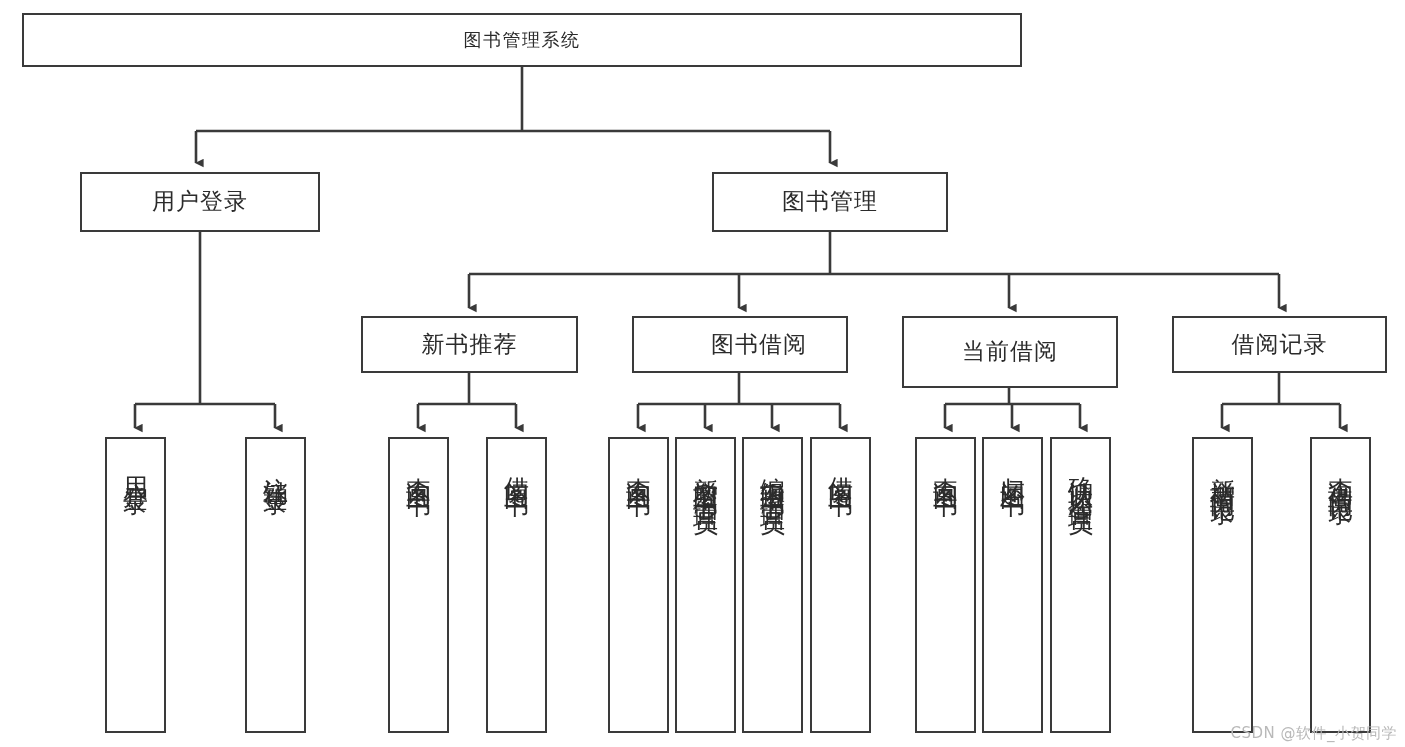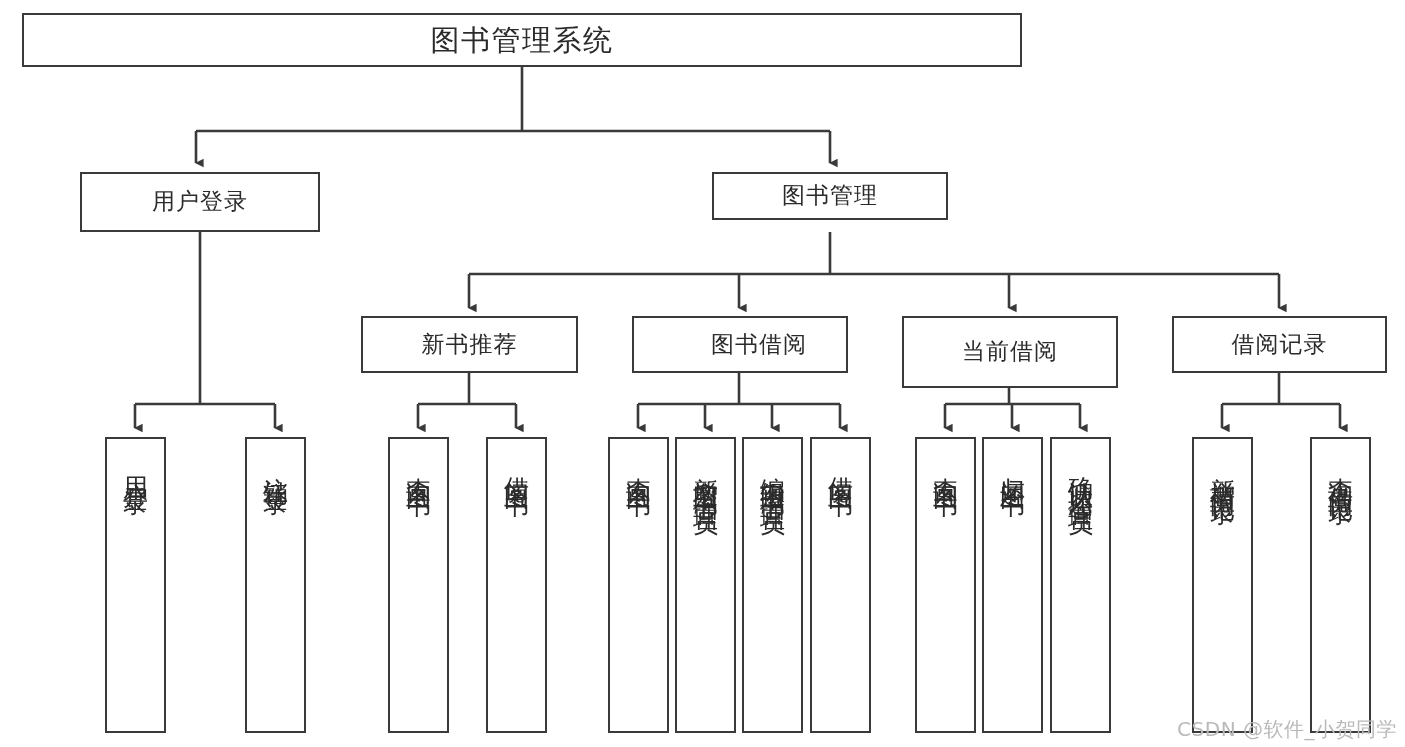--- a/index.html
+++ b/index.html
@@ -35,26 +35,26 @@
     justify-content:center;
     padding-top:18px;
   }
   .node.vert .lbl{
     writing-mode:vertical-rl;
     text-orientation:upright;
     font-size:25px;
     letter-spacing:5px;
     line-height:1;
   }
-  #title-node .lbl{font-size:29px;letter-spacing:1.5px;}
+  #title-node .lbl{font-size:18px;letter-spacing:1.5px;}
   #watermark{
     position:absolute;
     right:8px;
     bottom:4px;
-    font-size:20px;
+    font-size:15px;
     color:#b9b9b9;
     letter-spacing:0.5px;
     white-space:nowrap;
     pointer-events:none;
   }
 </style>
 </head>
 <body>
 
 <div id="diagram">
@@ -109,21 +109,21 @@
     </g>
   </svg>
 
   <div class="node horiz" id="title-node" style="left:22px;top:13px;width:1000px;height:54px;">
     <span class="lbl">图书管理系统</span>
   </div>
 
   <div class="node horiz" style="left:80px;top:172px;width:240px;height:60px;">
     <span class="lbl">用户登录</span>
   </div>
-  <div class="node horiz" style="left:712px;top:172px;width:236px;height:48px;">
+  <div class="node horiz" style="left:712px;top:172px;width:236px;height:60px;">
     <span class="lbl">图书管理</span>
   </div>
 
   <div class="node horiz" style="left:361px;top:316px;width:217px;height:57px;">
     <span class="lbl">新书推荐</span>
   </div>
   <div class="node horiz" style="left:632px;top:316px;width:216px;height:57px;padding-left:38px;">
     <span class="lbl">图书借阅</span>
   </div>
   <div class="node horiz" style="left:902px;top:316px;width:216px;height:72px;">

